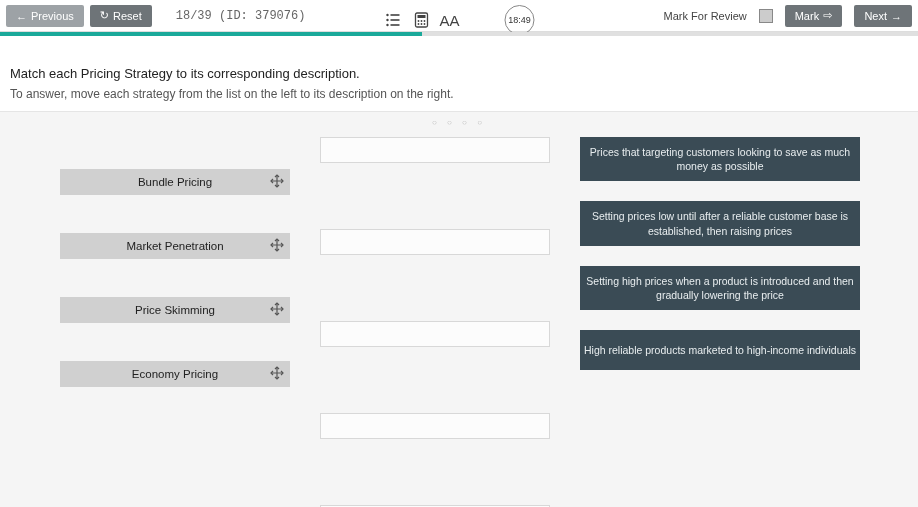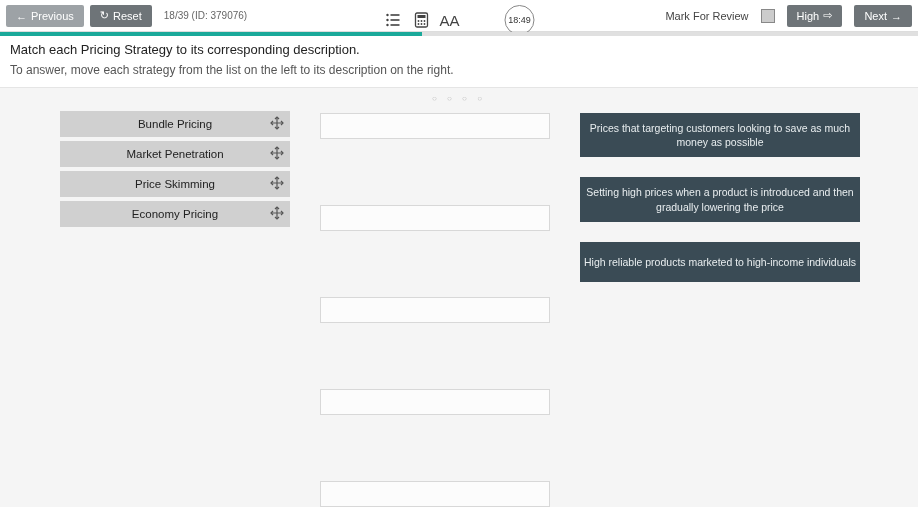--- a/index.html
+++ b/index.html
@@ -32,22 +32,23 @@
     padding: 0 10px;
     font-size: 11px;
     border-radius: 2px;
     cursor: pointer;
   }
   .btn-top.light {
     background: #9da2a6;
   }
   .position-id {
     color: #666;
-    font-size: 10px;
-    margin-left: 6px;
+    font-size: 12px;
+    margin-left: 18px;
+    font-family: Liberation Mono, monospace;
   }
   .top-center {
     position: absolute;
     left: 50%;
     transform: translateX(-50%);
     display: flex;
     align-items: center;
     gap: 8px;
     top: 5px;
   }
@@ -86,21 +87,21 @@
     height: 4px;
     background: #e0e0e0;
     position: relative;
   }
   .progress-fill {
     height: 100%;
     background: #1aa99a;
     width: 46%;
   }
   .question-area {
-    padding: 6px 10px 10px 10px;
+    padding: 30px 10px 10px 10px;
     background: #fff;
     border-bottom: 1px solid #e5e5e5;
   }
   .q-line1 { font-size: 13px; color: #222; margin-bottom: 6px; }
   .q-line2 { font-size: 12px; color: #555; }
   .dots-row {
     text-align: center;
     padding: 6px 0 4px 0;
     letter-spacing: 4px;
     color: #bbb;
@@ -117,20 +118,21 @@
   .strategy {
     background: #d0d0d0;
     height: 26px;
     display: flex;
     align-items: center;
     justify-content: center;
     position: relative;
     font-size: 11.5px;
     color: #222;
     cursor: grab;
+    margin-top: 34px;
   }
   .drag-handle {
     position: absolute;
     right: 6px;
     top: 5px;
     width: 14px; height: 14px;
     color: #666;
   }
   .drop-slot {
     background: #fcfcfc;
@@ -195,21 +197,21 @@
         </svg>
     </span>
     <span class="icon-btn" style="font-size:15px;font-weight:500;width:auto;">AA</span>
     <span class="timer-circle">18:49</span>
   </div>
 
   <div class="top-right">
     <span class="mfr-label">Mark For Review</span>
     <span class="mfr-box"></span>
     <button class="btn-top">
-      <span>High</span>
+      <span>Mark</span>
       <span>⇨</span>
     </button>
     <button class="btn-top">
       <span>Next</span>
       <span>→</span>
     </button>
   </div>
 </div>
 
 <div class="progress-bar">
@@ -274,20 +276,23 @@
     <div class="drop-slot"></div>
     <div class="gap-block"></div>
     <div class="drop-slot"></div>
   </div>
 
   <div class="col-right">
     <div class="desc-box">
         <span>Prices that targeting customers looking to save as much money as possible</span>
       </div>
     <div class="desc-box">
+        <span>Setting prices low until after a reliable customer base is established, then raising prices</span>
+      </div>
+    <div class="desc-box">
         <span>Setting high prices when a product is introduced and then gradually lowering the price</span>
       </div>
     <div class="desc-box">
         <span>High reliable products marketed to high-income individuals</span>
       </div>
   </div>
 
 </div>
 
 </body></html>

